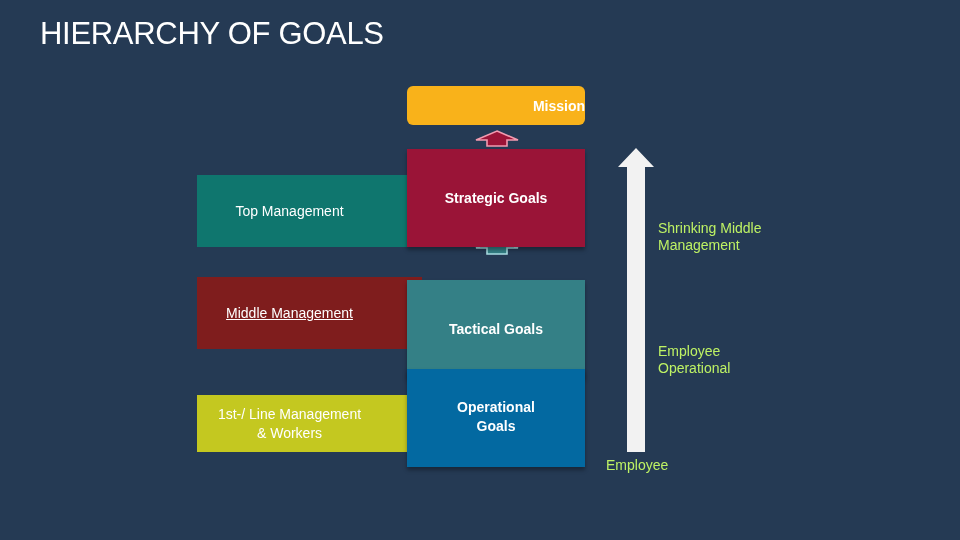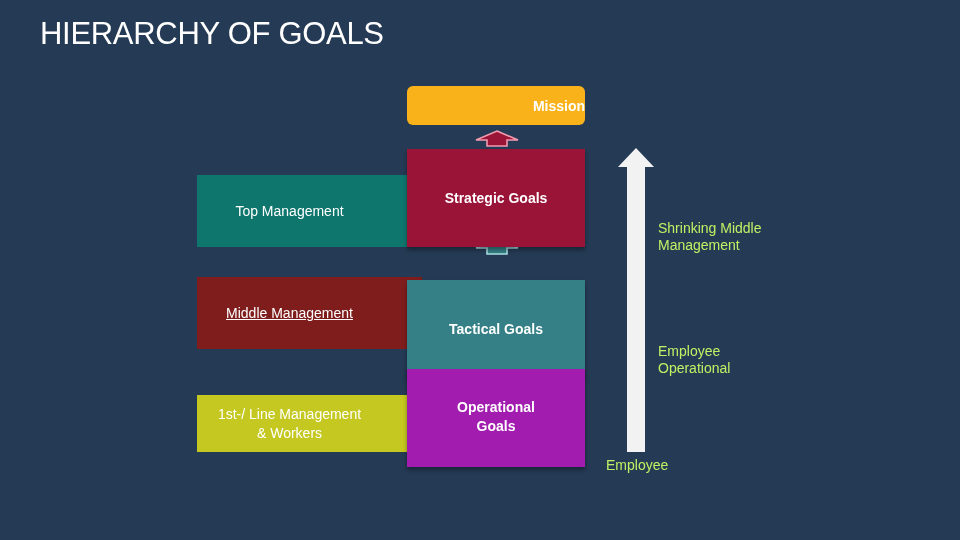--- a/index.html
+++ b/index.html
@@ -49,21 +49,21 @@
 <div class="fold" style="left:570px;top:343px;border-top:16px solid #A9DEE3;border-right:15px solid transparent;"></div>
 <div class="abs goal-box" style="top:261px;background:#348086;margin-top:19px;">
   <span>Tactical Goals</span>
 </div>
 
 <div class="abs left-box" style="top:395px;height:57px;background:#C4C820;">
   <span style="display:block;width:150px;">1st-/ Line Management &amp; Workers</span>
 </div>
 <div class="fold" style="left:407px;top:451px;border-top:16px solid #EDEE9E;border-left:15px solid transparent;"></div>
 <div class="fold" style="left:570px;top:451px;border-top:16px solid #EDEE9E;border-right:15px solid transparent;"></div>
-<div class="abs goal-box" style="top:369px;background:#a21caf;padding-bottom:2px;">
+<div class="abs goal-box" style="top:369px;background:#0369a1;padding-bottom:2px;">
   <span style="display:block;width:90px;">Operational Goals</span>
 </div>
 
 <svg style="left:617px;top:148px;" width="38" height="305" viewBox="0 0 38 305">
   <polygon points="19,0 37,19 28,19 28,304 10,304 10,19 1,19" fill="#F2F2F2"></polygon>
 </svg>
 
 <div class="side-text" style="left:658px;top:220px;width:110px;">
   <span>Shrinking Middle Management</span>
 </div>

